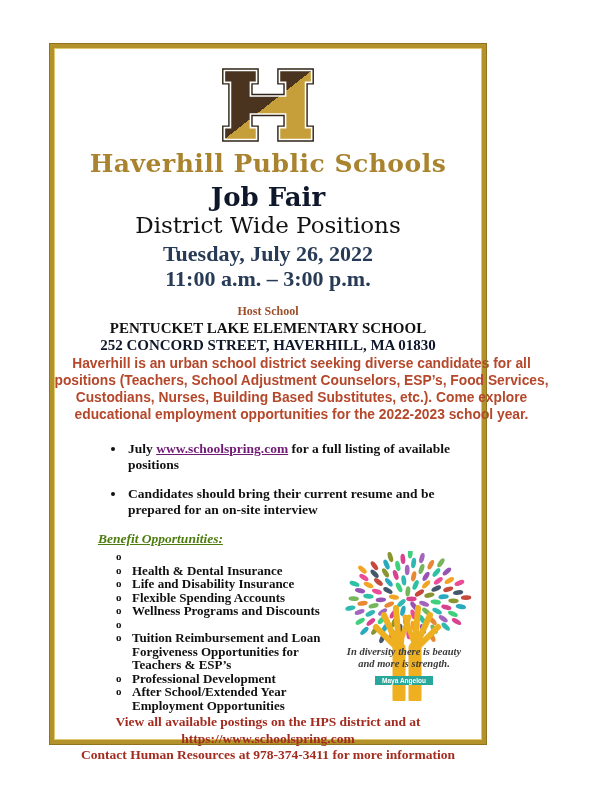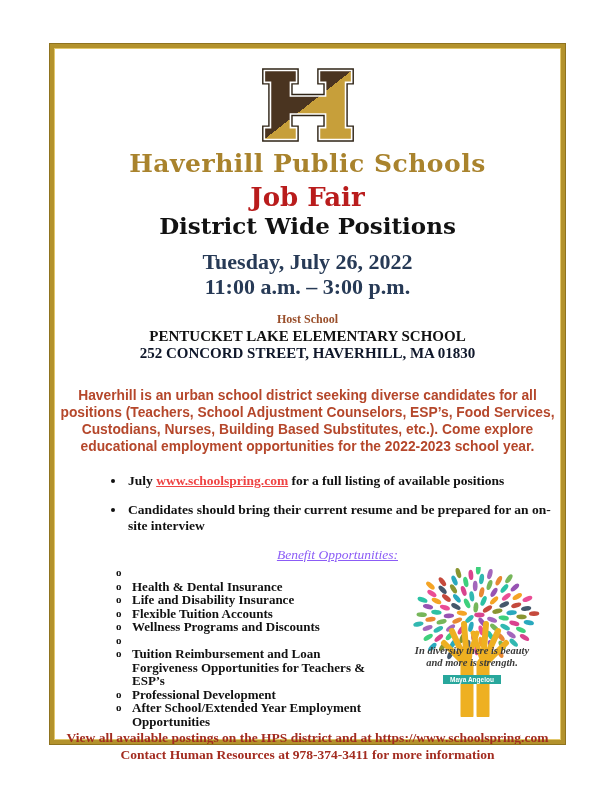--- a/index.html
+++ b/index.html
@@ -1,75 +1,75 @@
 <!DOCTYPE html>
 <html><head>
 <meta charset="utf-8">
 <style>
   * { margin:0; padding:0; box-sizing:border-box; }
   body { background:#ffffff; width:612px; height:792px; overflow:hidden; }
   .page { position:relative; width:612px; height:792px; background:#ffffff; }
   .frame {
-    position:absolute; left:50px; top:44px; width:515px; height:700px;
+    position:absolute; left:50px; top:44px; width:436px; height:700px;
     border:4px solid #b3922c; outline:1px solid #8f731f;
     box-shadow: inset 0 0 0 1px #e2c86d;
     text-align:center;
     font-family:"Liberation Serif", serif;
     color:#141414;
   }
   .logo-wrap { margin-top:16px; height:84px; }
   .school-name {
     font-family:"DejaVu Serif", serif; font-weight:bold;
     font-size:25px; color:#a9832d; letter-spacing:0.5px; margin-top:1px;
   }
   .job-fair {
     font-family:"DejaVu Serif", serif; font-weight:bold;
-    font-size:26px; color:#b91c1c; margin-top:4px;
+    font-size:26px; color:#0f172a; margin-top:4px;
   }
   .district {
-    font-family:"DejaVu Serif", serif; font-weight:bold;
+    font-family:"DejaVu Serif", serif; font-weight:normal;
     font-size:23px; color:#121212; margin-top:0px;
   }
   .date-line, .time-line {
     font-family:"Liberation Serif", serif; font-weight:bold;
     font-size:22px; color:#273a56; line-height:25px;
   }
-  .date-line { margin-top:10px; }
+  .date-line { margin-top:3px; }
   .host-label { margin-top:13px; font-weight:bold; font-size:12px; color:#9a4f2b; }
   .host-school { font-weight:bold; font-size:15px; color:#111; margin-top:1px; }
   .host-address { font-weight:bold; font-size:15px; color:#0f172a; }
   .intro {
-    margin:25px auto 0 auto; width:495px;
+    margin:1px auto 0 auto; width:495px;
     font-family:"Liberation Sans", sans-serif; font-weight:bold;
     font-size:13.8px; line-height:17px; color:#b5472b; text-align:center;
   }
   .bullets {
     margin:18px 0 0 72px; text-align:left; list-style:disc;
     font-weight:bold; font-size:13.5px; color:#111;
   }
   .bullets li { margin-bottom:13px; padding-left:2px; }
-  .bullets a { color:#ef4444; text-decoration:underline; font-weight:bold;text-align:right; }
+  .bullets a { color:#701a75; text-decoration:underline; font-weight:bold;text-align:right; }
   .benefits-row { display:flex; text-align:left; margin-top:6px; }
   .benefits { margin-left:44px; width:300px; }
   .benefits-heading {
-    font-weight:normal; font-style:italic; text-decoration:underline;
-    font-size:13.5px; color:#8b5cf6;text-align:right;
+    font-weight:bold; font-style:italic; text-decoration:underline;
+    font-size:13.5px; color:#4d7c0f;
   }
   .benefit-list { list-style:none; margin-top:3px; max-width:280px; }
   .benefit-list li {
     display:flex; font-weight:bold; font-size:13px; line-height:13.5px;
     color:#111; margin-bottom:0px;
   }
   .benefit-list .marker {
     width:16px; margin-left:18px; flex:0 0 16px; font-size:11px;
   }
   .benefit-list .item-text { flex:1; }
   .tree-box { position:relative; width:150px; margin-top:20px; margin-left:2px; }
   .quote {
-    position:absolute; left:-8px; top:78px; width:160px; text-align:center;
+    position:absolute; left:-8px; top:95px; width:160px; text-align:center;
     font-family:"Liberation Serif", serif;
   }
   .quote-line { font-style:italic; font-weight:bold; font-size:10.5px; line-height:11.5px; color:#3b3b3b; }
   .quote-badge {
     display:inline-block; margin-top:2px; padding:1px 7px;
     background:#28a79c; color:#ffffff;
     font-family:"Liberation Sans", sans-serif; font-weight:bold; font-size:6.5px;
   }
   .footer {
     margin-top:2px; font-weight:bold; font-size:13.5px; line-height:16.5px;
@@ -125,21 +125,21 @@
           <li>
               <span class="marker">o</span>
               <span class="item-text">Health &amp; Dental Insurance</span>
             </li>
           <li>
               <span class="marker">o</span>
               <span class="item-text">Life and Disability Insurance</span>
             </li>
           <li>
               <span class="marker">o</span>
-              <span class="item-text">Flexible Tuition Accounts</span>
+              <span class="item-text">Flexible Spending Accounts</span>
             </li>
           <li>
               <span class="marker">o</span>
               <span class="item-text">Wellness Programs and Discounts</span>
             </li>
           <li>
               <span class="marker">o</span>
             </li>
           <li>
               <span class="marker">o</span>

